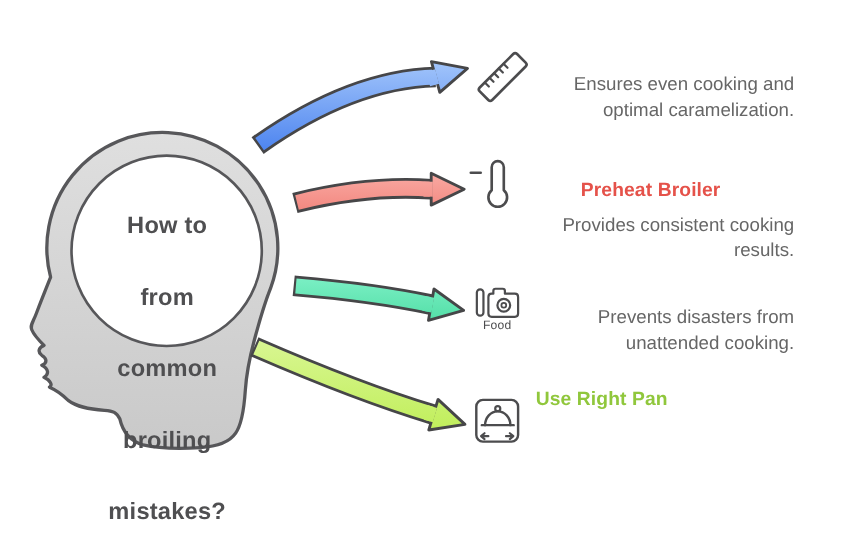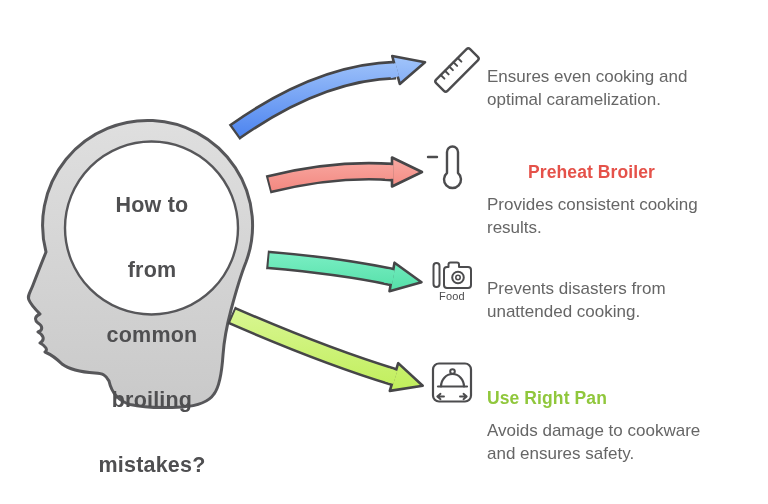--- a/index.html
+++ b/index.html
@@ -9,21 +9,21 @@
   }
   .art{position:absolute;left:0;top:0;}
   .question{
     position:absolute;left:42px;top:155px;width:220px;
     text-align:center;font-weight:bold;font-size:21.5px;line-height:29px;
     color:#4f4f51;letter-spacing:0.2px;
   }
   .question span{display:block;margin-top:36px;}
   .row{position:absolute;left:487px;width:250px;}
   .row .title{font-weight:bold;font-size:17.5px;line-height:21px;letter-spacing:0.1px;}
-  .row .desc{margin-top:10px;width:235px;font-size:17px;line-height:23px;color:#666666;}
+  .row .desc{margin-top:10px;width:235px;font-size:17px;line-height:23px;color:#666666;text-align:right;}
   .icon-caption{
     position:absolute;left:429px;top:290px;width:46px;text-align:center;
     font-size:11px;font-weight:normal;color:#4c4c4e;letter-spacing:0.2px;
   }
 </style>
 </head>
 <body>
 
 <div class="canvas">
 
@@ -146,20 +146,19 @@
 
   <div class="row" style="top:162px">
     <div class="title" style="color: rgb(229, 82, 74); margin-left: 41px;">Preheat Broiler</div>
     <div class="desc">Provides consistent cooking results.</div>
   </div>
 
   <div class="row" style="top:267px">
     <div class="desc">Prevents disasters from unattended cooking.</div>
   </div>
 
-  <div class="row" style="top:388px">
+  <div class="row" style="top:352px">
     <div class="title" style="color: rgb(144, 199, 60);">Use Right Pan</div>
-    <div class="desc">Avoids damage to cookware and ensures safety.</div>
   </div>
 
   <div class="icon-caption">Food</div>
 
 </div>
 
 </body></html>

